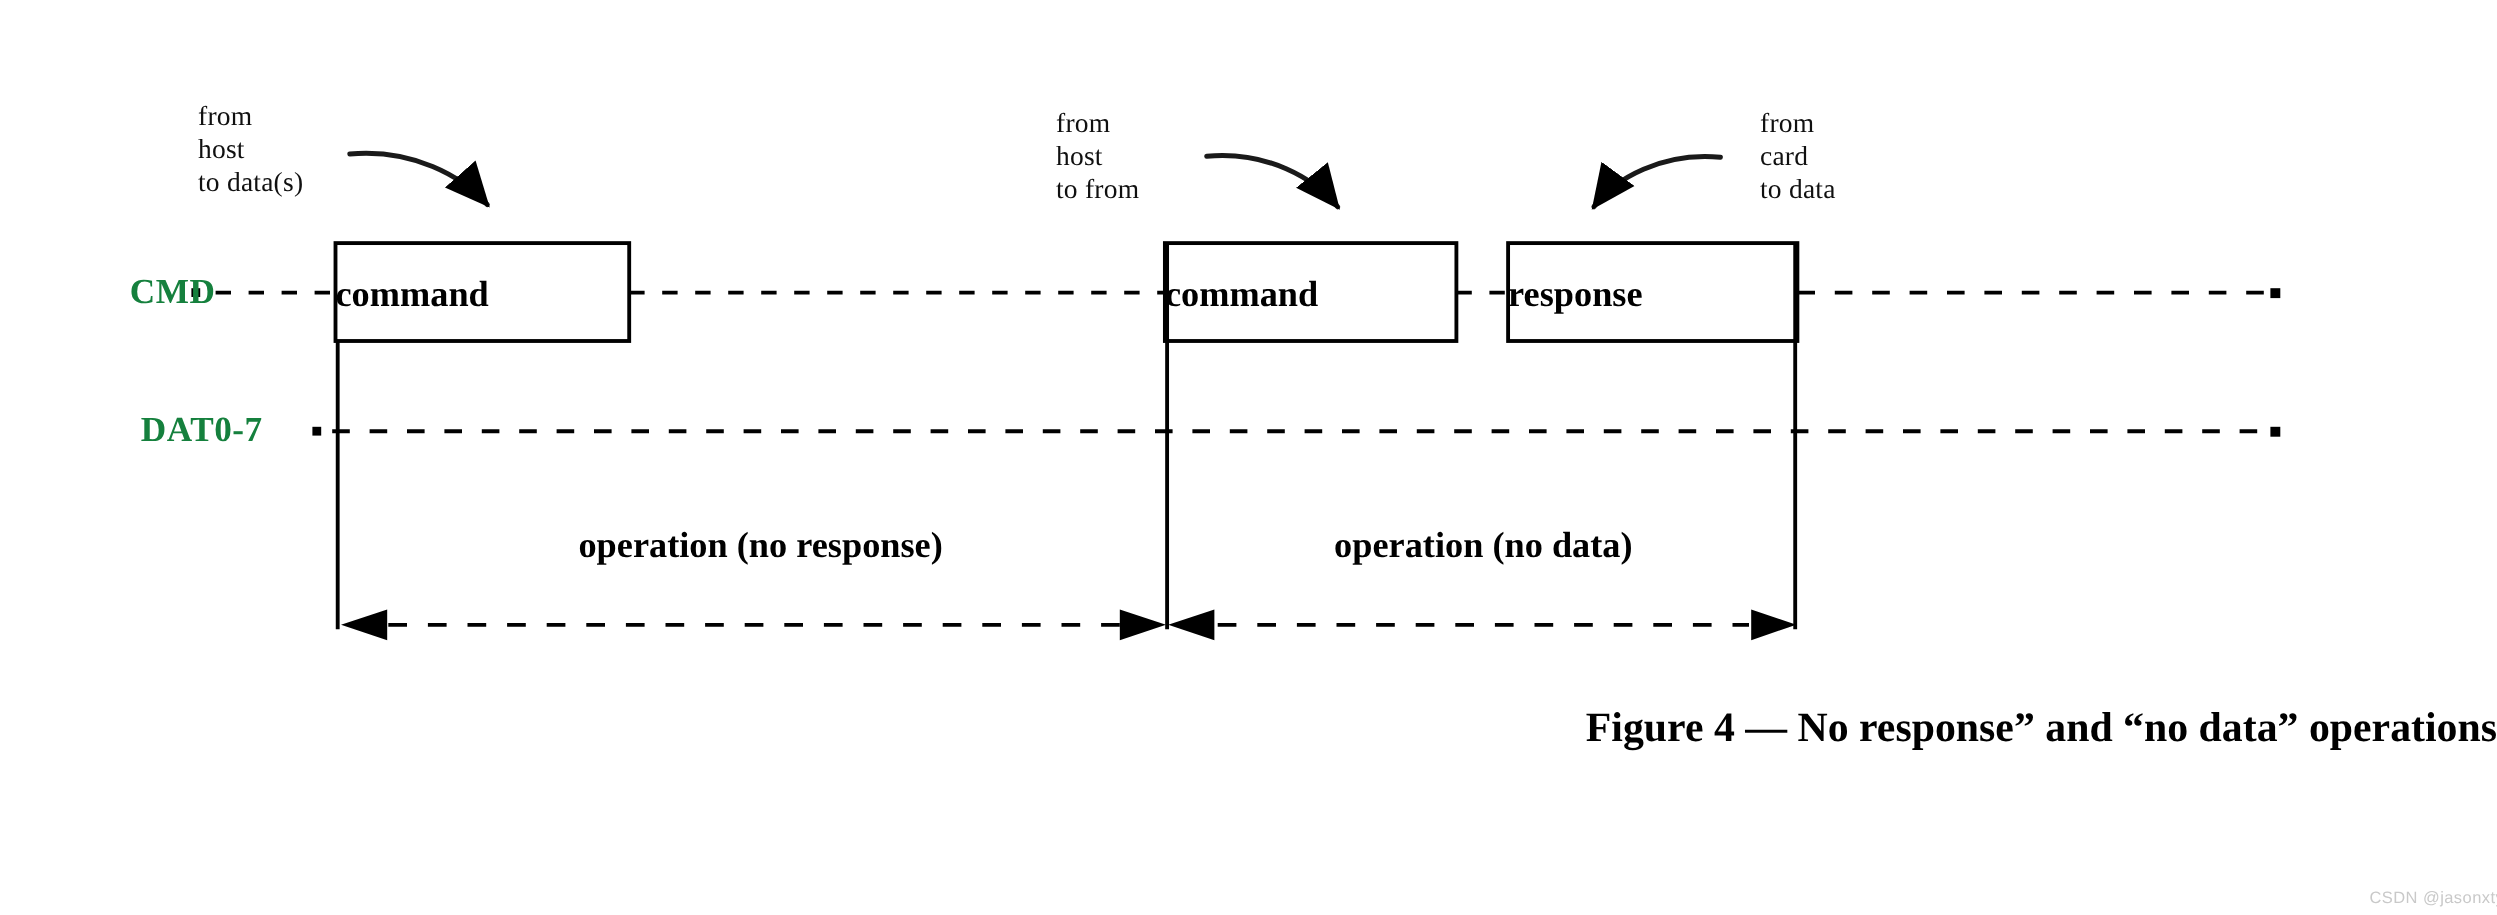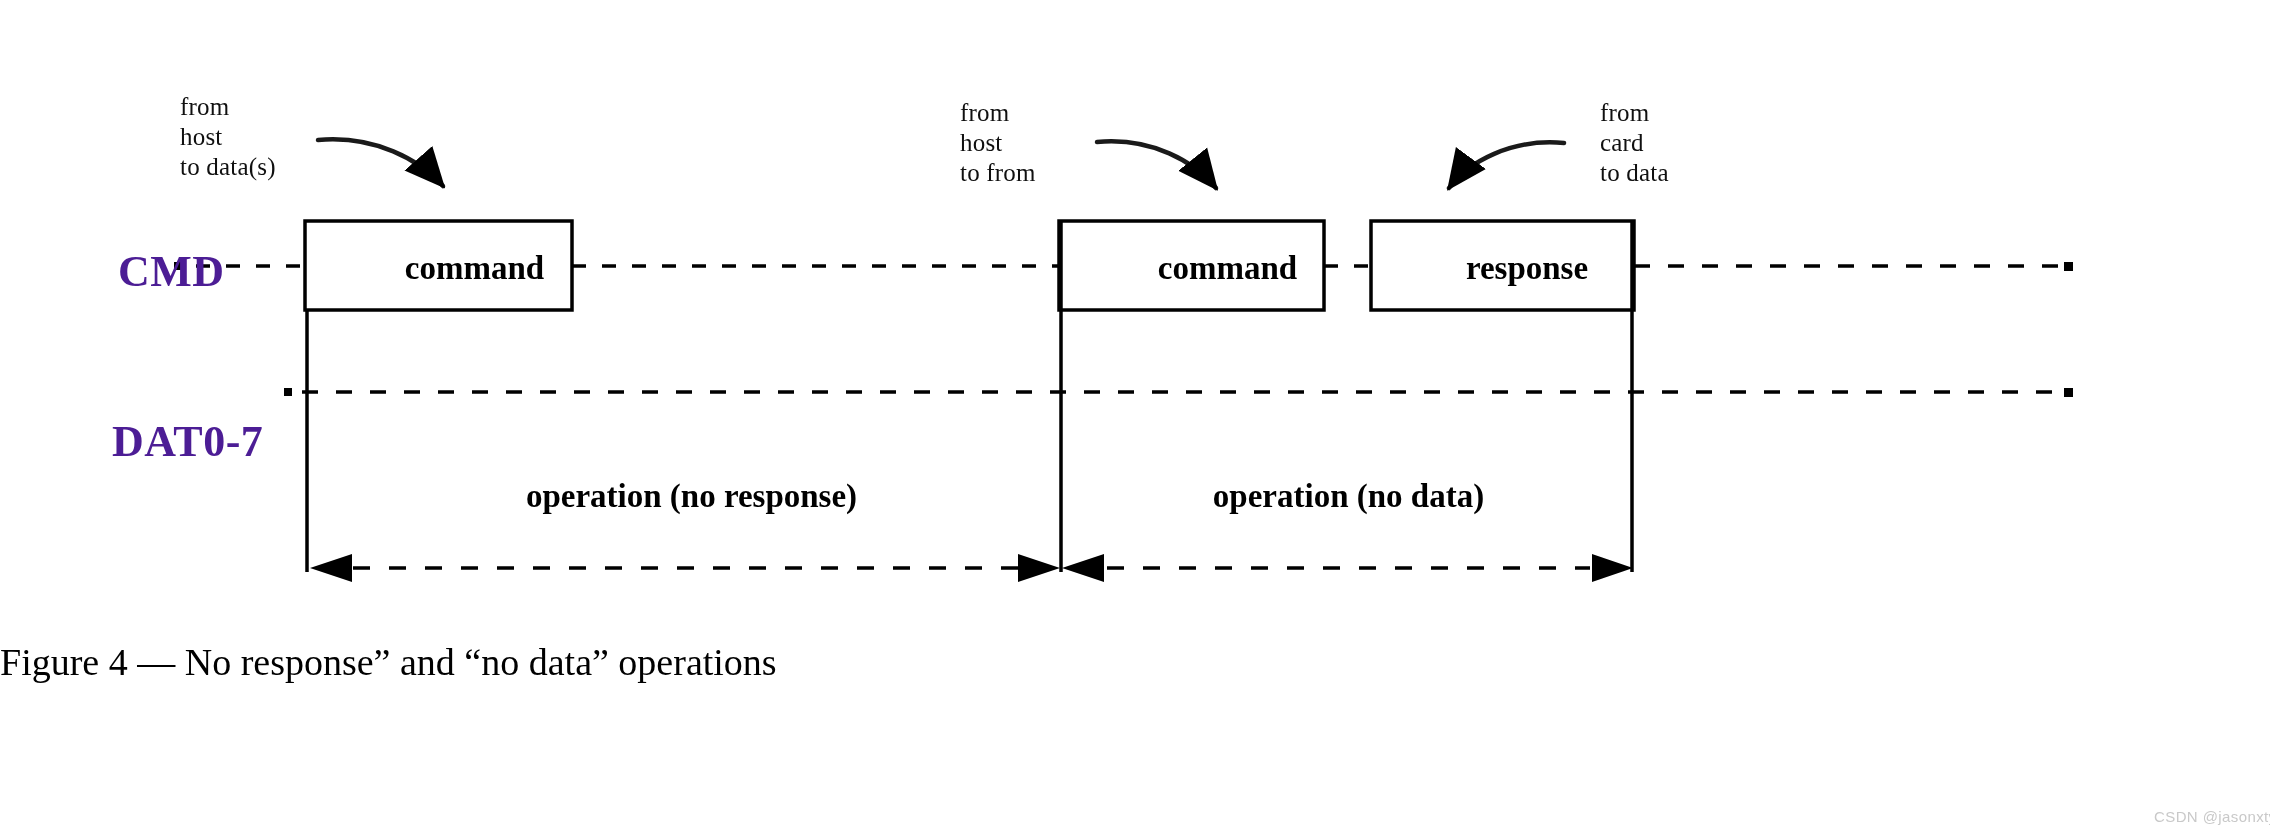--- a/index.html
+++ b/index.html
@@ -34,52 +34,50 @@
     line-height: 30px;
     text-align: left;
     color: #101010;
     white-space: nowrap;
     letter-spacing: 0.2px;
   }
   .signal-label {
     position: absolute;
     font-family: "Liberation Serif", "DejaVu Serif", serif;
     font-weight: bold;
-    font-size: 44px;
-    color: #4c1d95;
+    font-size: 32px;
+    color: #15803d;
     white-space: nowrap;
     letter-spacing: 0.5px;
   }
   .box-label {
     position: absolute;
     font-family: "Liberation Serif", "DejaVu Serif", serif;
     font-weight: bold;
     font-size: 33px;
     color: #000000;
     white-space: nowrap;
-    text-align: center;
-    padding-left: 36px;
   }
   .op-label {
     position: absolute;
     font-family: "Liberation Serif", "DejaVu Serif", serif;
     font-weight: bold;
     font-size: 33px;
     color: #000000;
     white-space: nowrap;
     text-align: center;
   }
   .caption {
     position: absolute;
     font-family: "Liberation Serif", "DejaVu Serif", serif;
-    font-weight: normal;
+    font-weight: bold;
     font-size: 38px;
     color: #000000;
     white-space: nowrap;
-    text-align: left;
+    text-align: right;
     width: 100%;
     left: 0;
   }
   .watermark {
     position: absolute;
     font-family: "Liberation Sans", "DejaVu Sans", sans-serif;
     font-size: 15px;
     color: #c9c9c9;
     white-space: nowrap;
     letter-spacing: 0.4px;
@@ -140,21 +138,21 @@
     </g>
 
     <g>
       <line x1="1107" y1="568" x2="1590" y2="568" stroke="#000000" stroke-width="3.5" stroke-dasharray="17 19"></line>
       <path d="M 1104 554 L 1062 568 L 1104 582 z" fill="#000000"></path>
       <path d="M 1592 554 L 1633 568 L 1592 582 z" fill="#000000"></path>
     </g>
   </svg>
 
   <div class="signal-label" style="left:118px; top:246px;">CMD</div>
-  <div class="signal-label" style="left:112px; top:372px;margin-top:44px;">DAT0-7</div>
+  <div class="signal-label" style="left:128px; top:372px;">DAT0-7</div>
 
   <div class="box-label" style="left:305px; top:250px; width:267px;">command</div>
   <div class="box-label" style="left:1059px; top:250px; width:265px;">command</div>
   <div class="box-label" style="left:1371px; top:250px; width:240px;">response</div>
 
   <div class="anno" style="left:180px; top:92px; width:150px;">
     <div>from</div>
     <div>host</div>
     <div>to data(s)</div>
   </div>

